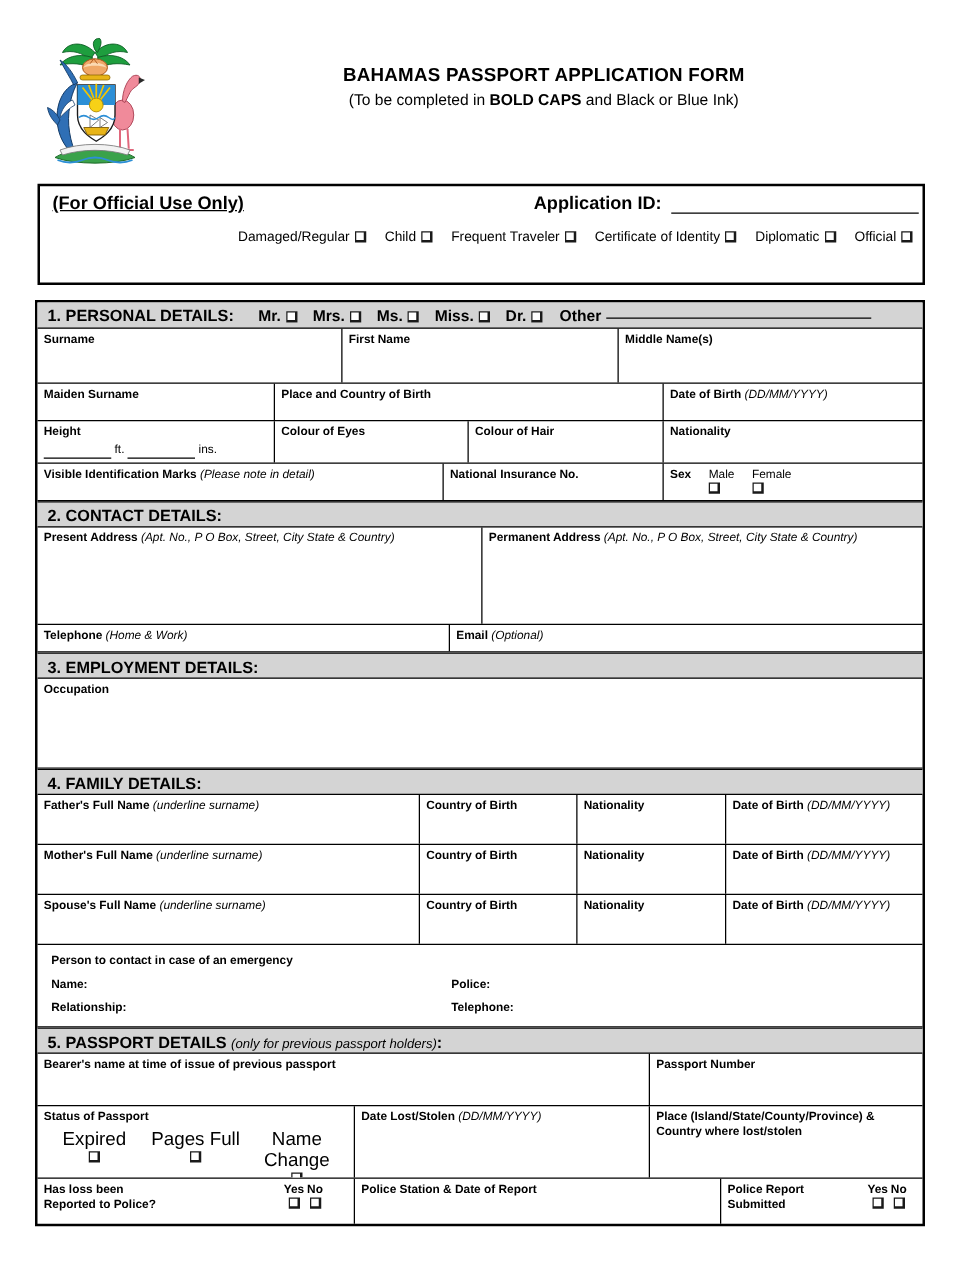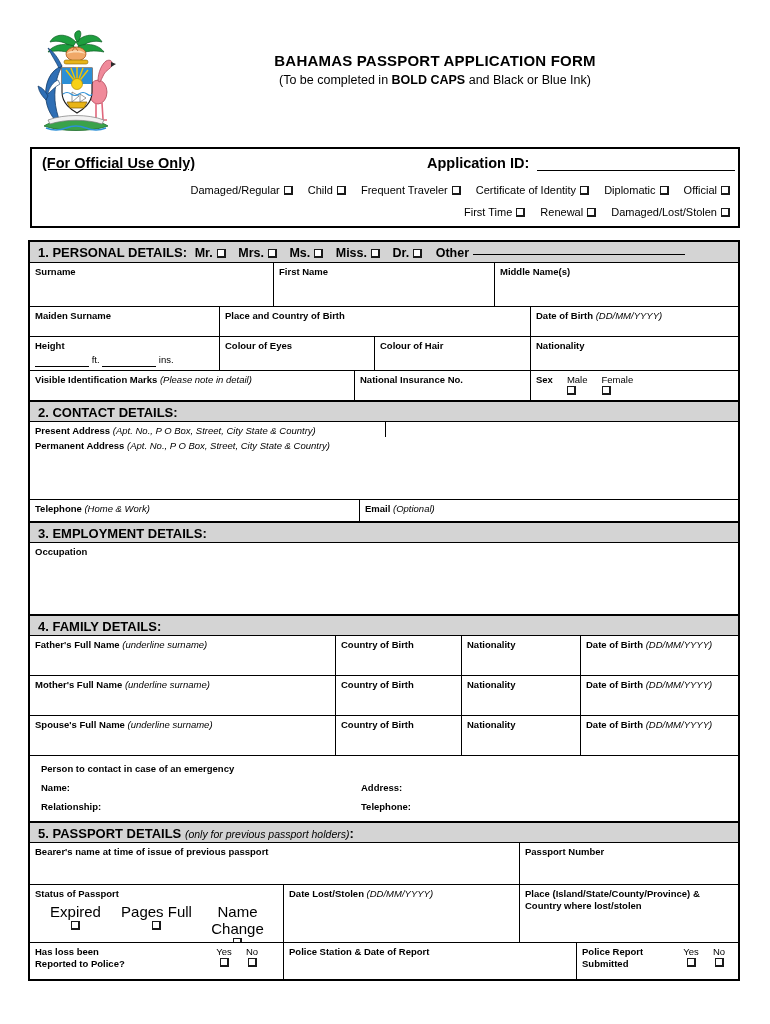--- a/index.html
+++ b/index.html
@@ -81,21 +81,21 @@
     position:relative; overflow:hidden;
   }
   .cell:last-child { border-right:none; }
   .lbl { font-size:9.5px; font-weight:bold; line-height:12px; }
   .lbl .it { font-style:italic; font-weight:normal; }
   .plain { font-weight:normal; }
 
   .h30 { height:30px; }
   .h34 { height:34px; }
   .h44 { height:44px; }
-  .h78 { height:78px;flex-direction:column; }
+  .h78 { height:78px; }
   .h72 { height:72px; }
   .h42 { height:42px; }
   .h40 { height:40px; }
   .h58 { height:58px; }
   .h66 { height:66px; }
   .h36 { height:36px; }
 
   .ul { display:inline-block; border-bottom:1.1px solid #000; }
 
   
@@ -107,21 +107,21 @@
   .emerg { padding:4px 6px 0; font-size:9.5px; font-weight:bold; line-height:12px; }
   .emerg .l2 { display:flex; margin-top:7px; }
   .emerg .c1 { width:320px; }
 
   
   .statgrid { display:flex; margin-top:3px; }
   .statcol { width:84px; text-align:center; font-size:15px; font-weight:normal; }
   .statcol .cb { margin-left:0; display:block; margin:1px auto 0; }
   .statrow2 { margin-top:7px; }
 
-  .yn { display:flex; gap:12px; font-size:9.5px; font-weight:normal; }
+  .yn { display:flex; gap:1px; font-size:9.5px; font-weight:bold; }
   .yn .o { text-align:center; width:16px; }
   .yn .o .cb { margin-left:0; display:block; margin:1px auto 0; }
 </style>
 </head>
 <body>
 
 <div class="page">
 
   <div class="header">
     <div class="crest">
@@ -193,32 +193,27 @@
       <div class="appid-line"></div>
     </div>
     <div class="off-row2">
       <span class="opt"><span>Damaged/Regular</span><span class="cb"></span></span>
       <span class="opt"><span>Child</span><span class="cb"></span></span>
       <span class="opt"><span>Frequent Traveler</span><span class="cb"></span></span>
       <span class="opt"><span>Certificate of Identity</span><span class="cb"></span></span>
       <span class="opt"><span>Diplomatic</span><span class="cb"></span></span>
       <span class="opt"><span>Official</span><span class="cb"></span></span>
     </div>
-    <div class="off-row3">
-      <span class="opt"><span>First Time</span><span class="cb"></span></span>
-      <span class="opt"><span>Renewal</span><span class="cb"></span></span>
-      <span class="opt"><span>Damaged/Lost/Stolen</span><span class="cb"></span></span>
-    </div>
   </div>
 
   <div class="form">
 
     <div class="bar">
       <span>1.  PERSONAL DETAILS:</span>
-      <span class="inline-opts" style="margin-left:4px;">
+      <span class="inline-opts" style="margin-left:16px;">
         <span><span>Mr.</span><span class="cb"></span></span>
         <span style="margin-left:9px"><span>Mrs.</span><span class="cb"></span></span>
         <span style="margin-left:9px"><span>Ms.</span><span class="cb"></span></span>
         <span style="margin-left:9px"><span>Miss.</span><span class="cb"></span></span>
         <span style="margin-left:9px"><span>Dr.</span><span class="cb"></span></span>
         <span style="margin-left:10px">Other</span><span class="otherline"></span>
       </span>
     </div>
 
     <div class="row h44">
@@ -377,21 +372,21 @@
           <span class="it">(DD/MM/YYYY)</span></div>
       </div>
     </div>
 
     <div class="row h66">
       <div class="cell" style="flex:1;border-right:none">
         <div class="emerg">
           <div>Person to contact in case of an emergency</div>
           <div class="l2">
             <div class="c1">Name:</div>
-            <div>Address:</div>
+            <div>Police:</div>
           </div>
           <div class="l2">
             <div class="c1">Relationship:</div>
             <div>Telephone:</div>
           </div>
         </div>
       </div>
     </div>
 
     <div class="bar" style="border-top:1.6px solid #000">

